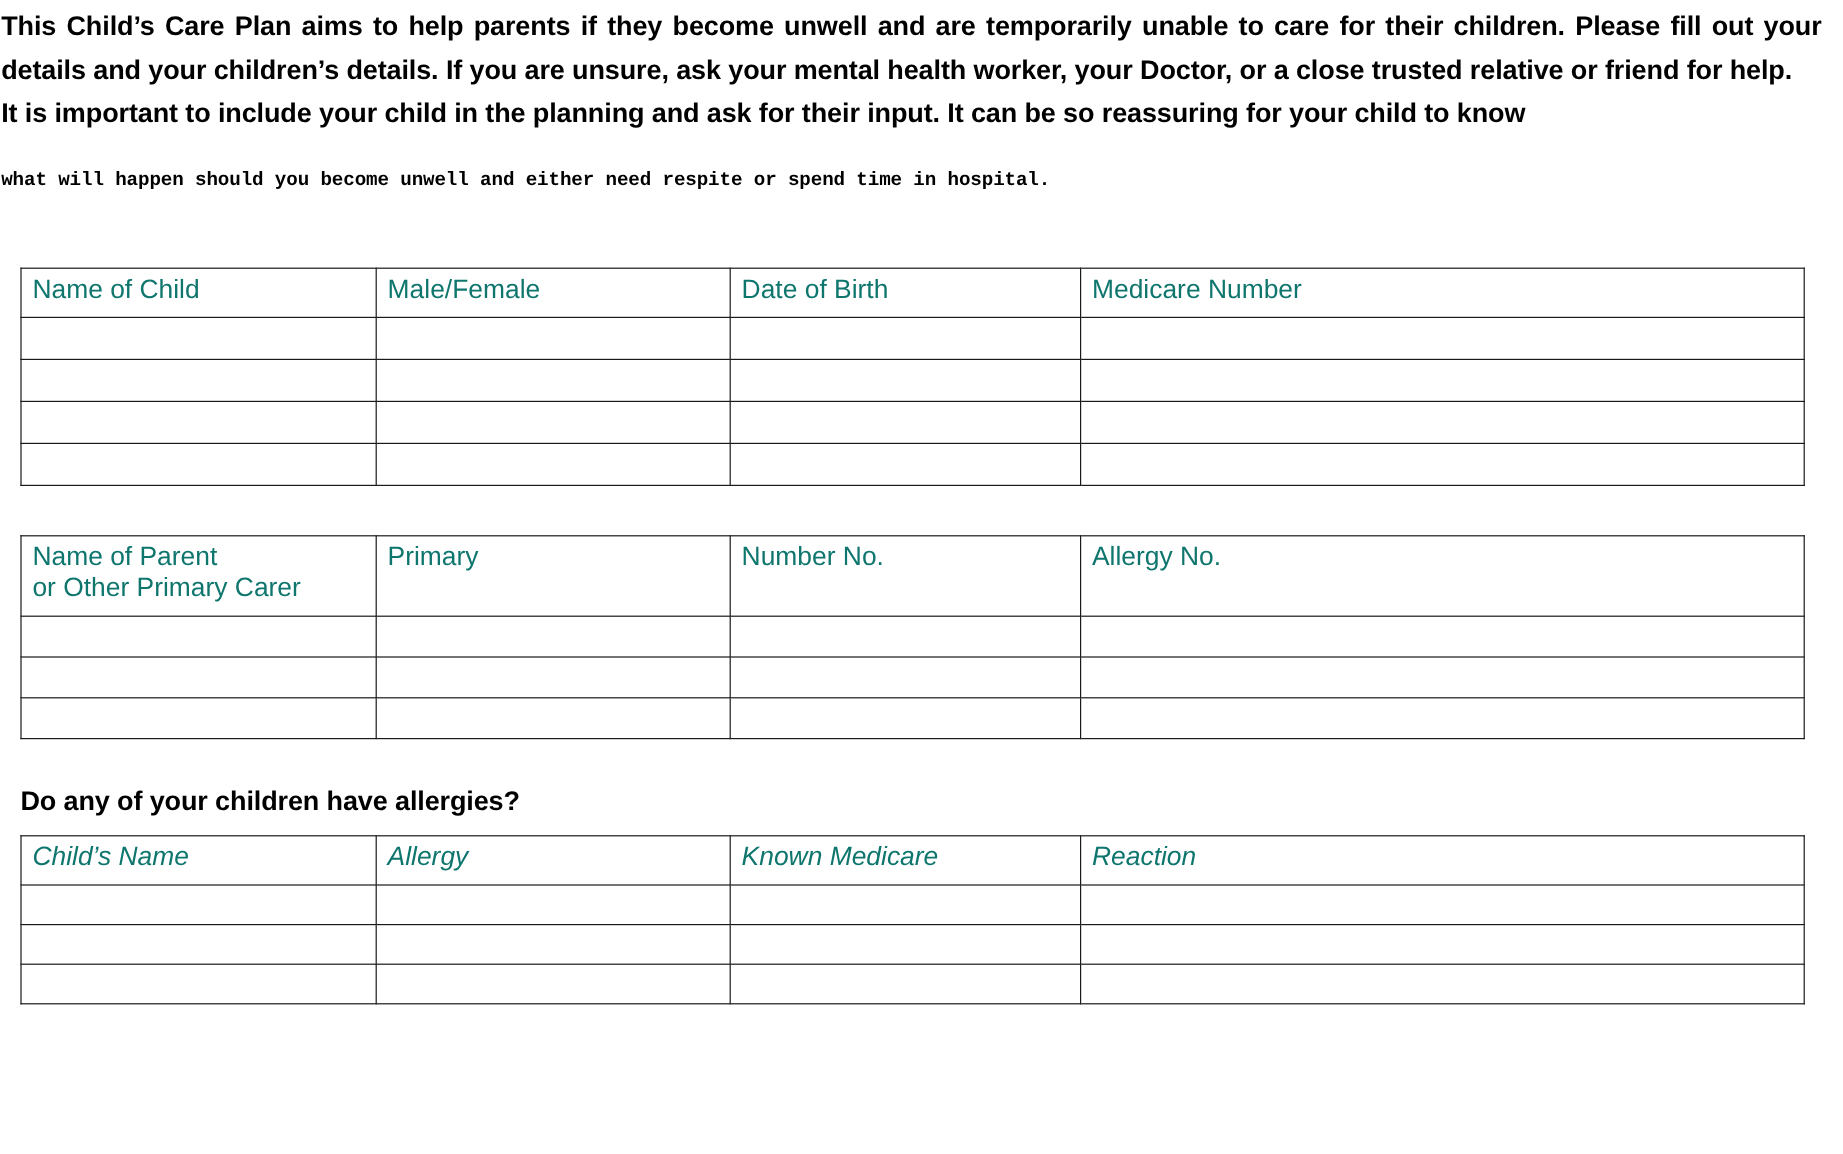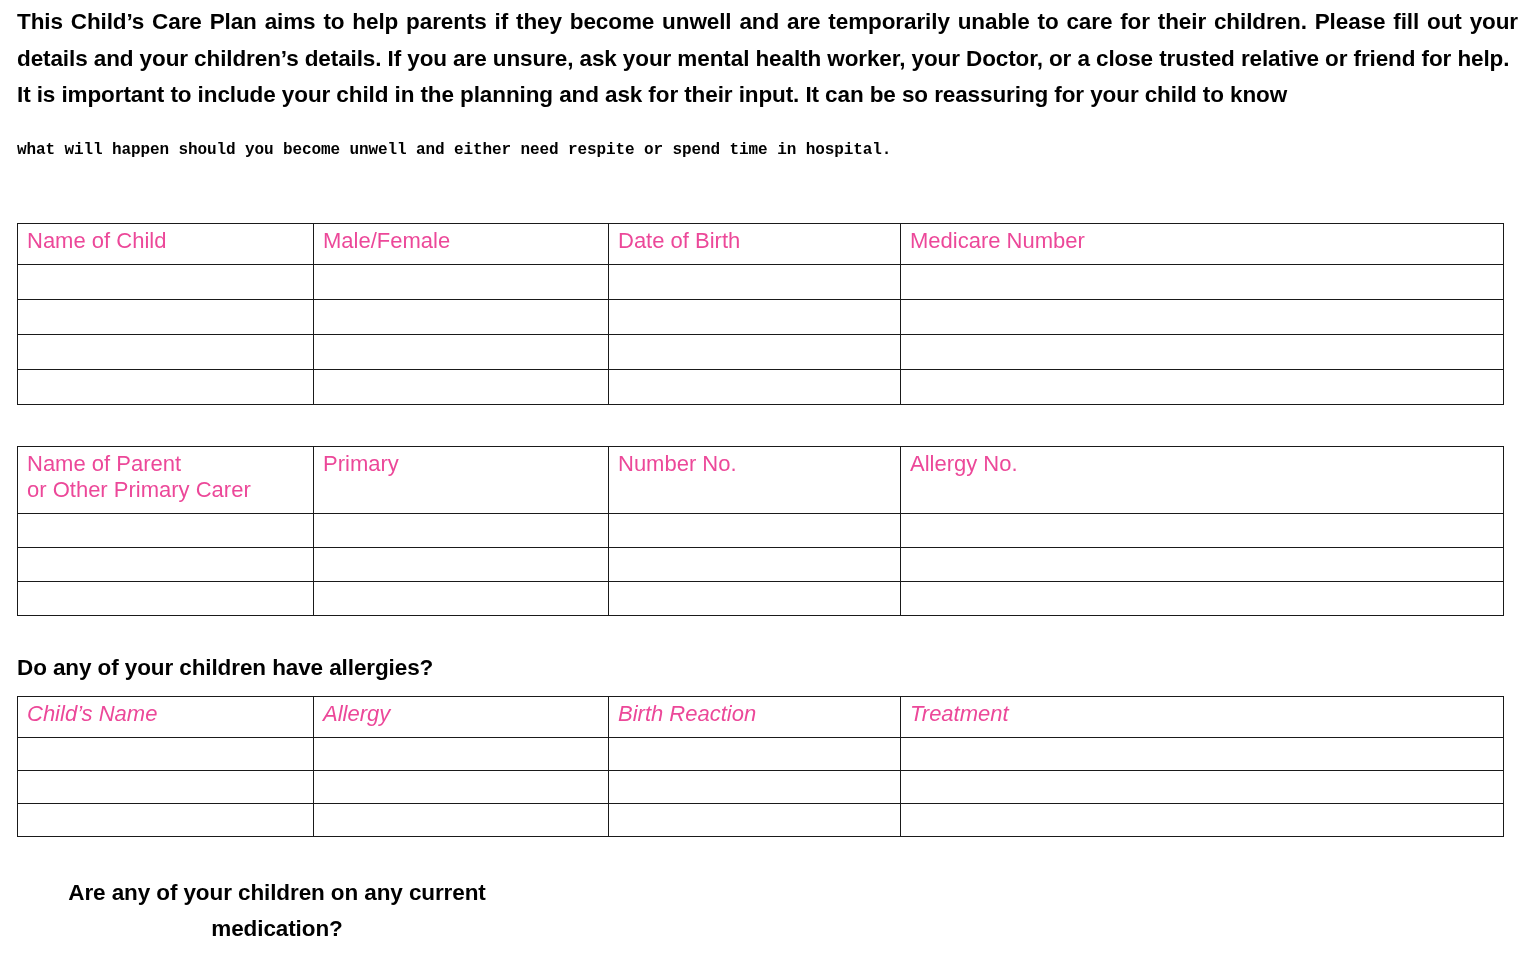--- a/index.html
+++ b/index.html
@@ -14,21 +14,21 @@
     color: #000000;
     overflow: hidden;
   }
 
   .page {
     position: relative;
     width: 1536px;
     height: 962px;
     background: #ffffff;
     box-sizing: border-box;
-    padding: 0 18px 0 17px;
+    padding: 0 18px 0 1px;
   }
 
   
   .intro {
     font-size: 22.5px;
     font-weight: bold;
     line-height: 36.5px;
     letter-spacing: -0.1px;
     text-align: justify;
     text-justify: inter-word;
@@ -57,21 +57,21 @@
     table-layout: fixed;
     width: 1486px;
     margin: 0;
   }
   .form-table td {
     border: 1.6px solid #1a1a1a;
     padding: 0 0 0 9px;
     font-size: 22px;
     font-weight: normal;
     line-height: 1.18;
-    color: #ec4899;
+    color: #0f766e;
     vertical-align: top;
     background: #ffffff;
   }
   .form-table .hdr-cell {
     padding-top: 4px;
   }
   .col-1 { width: 296px; }
   .col-2 { width: 295px; }
   .col-3 { width: 292px; }
   .col-4 { width: 603px; }
@@ -204,22 +204,22 @@
       <colgroup>
         <col class="col-1">
           <col class="col-2">
           <col class="col-3">
           <col class="col-4">
       </colgroup>
       <tbody>
         <tr class="hdr">
           <td class="hdr-cell">Child’s Name</td>
           <td class="hdr-cell">Allergy</td>
-          <td class="hdr-cell">Birth Reaction</td>
-          <td class="hdr-cell">Treatment</td>
+          <td class="hdr-cell">Known Medicare</td>
+          <td class="hdr-cell">Reaction</td>
         </tr>
         <tr class="body-row">
           <td></td>
           <td></td>
           <td></td>
           <td></td>
         </tr>
         <tr class="body-row">
           <td></td>
           <td></td>
@@ -229,16 +229,14 @@
         <tr class="body-row">
           <td></td>
           <td></td>
           <td></td>
           <td></td>
         </tr>
       </tbody>
     </table>
   </div>
 
-  <p class="question q-medication">Are any of your children on any current
-medication?</p>
 
 </div>
 
 </body></html>

